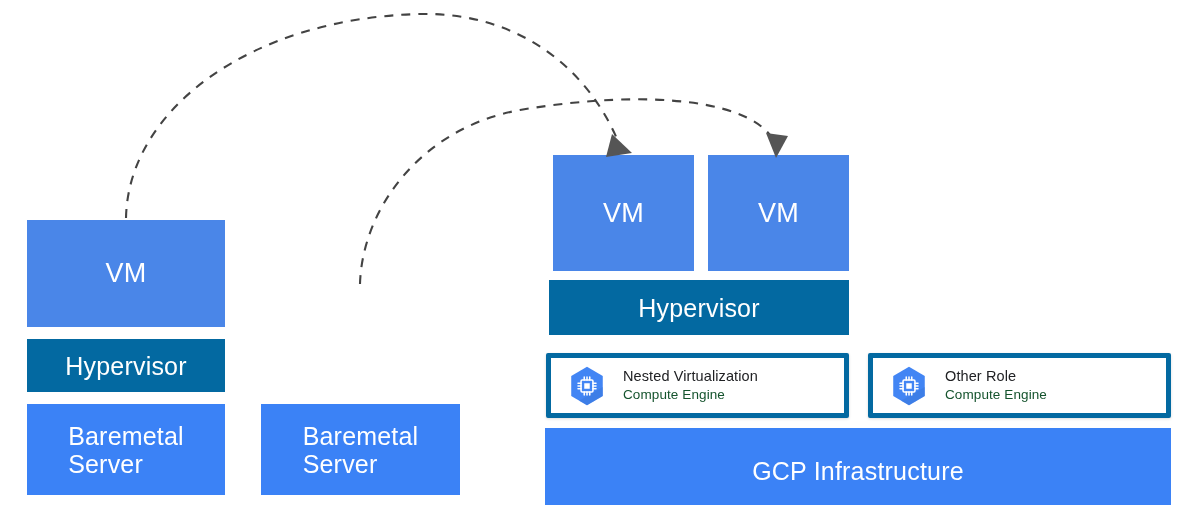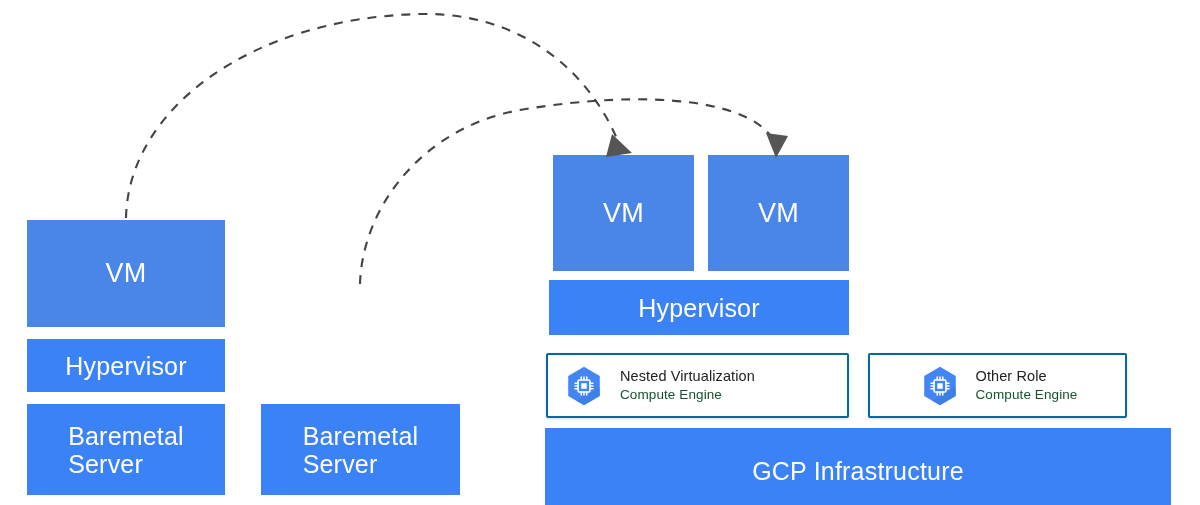--- a/index.html
+++ b/index.html
@@ -23,21 +23,21 @@
     box-sizing: border-box;
     display: flex;
     align-items: center;
     justify-content: center;
     color: #ffffff;
     line-height: 1.12;
     letter-spacing: 0.2px;
     white-space: pre-line;
   }
   .blue   { background: #4a86e8; }
-  .green  { background: #3b82f6; }
+  .green  { background: #0369a1; }
   .orange { background: #3b82f6; }
 
   
   #vm-left      { left: 27px;  top: 220px; width: 198px; height: 107px; font-size: 27px; }
   #hyp-left     { left: 27px;  top: 339px; width: 198px; height: 53px;  font-size: 25px; }
   #bare-left    { left: 27px;  top: 404px; width: 198px; height: 91px;  font-size: 25px; }
 
   
   #os-mid       { left: 261px; top: 286px; width: 199px; height: 106px; font-size: 27px; }
   #bare-mid     { left: 261px; top: 404px; width: 199px; height: 91px;  font-size: 25px; }
@@ -46,31 +46,31 @@
   #vm-r1        { left: 553px; top: 155px; width: 141px; height: 116px; font-size: 27px; }
   #vm-r2        { left: 708px; top: 155px; width: 141px; height: 116px; font-size: 27px; }
   #hyp-right    { left: 549px; top: 280px; width: 300px; height: 55px;  font-size: 25px; }
   #gcp-infra    { left: 545px; top: 428px; width: 626px; height: 85px;  font-size: 25px; }
 
   
   .card {
     position: absolute;
     box-sizing: border-box;
     background: #ffffff;
-    border: 2px solid #0369a1;
+    border: 5px solid #0369a1;
     border-radius: 2px;
     box-shadow: 0 1px 3px rgba(0,0,0,0.14);
     display: flex;
     align-items: center;
     padding: 16px 14px;
     top: 353px;
     height: 65px;
   }
   #card-nested { left: 546px;  width: 303px; }
-  #card-other  { left: 868px;  width: 259px; justify-content: center; }
+  #card-other  { left: 868px;  width: 303px; }
 
   .card-icon {
     flex: 0 0 auto;
     width: 44px;
     height: 44px;
     margin-right: 14px;
     display: block;
   }
   .card-text { display: flex; flex-direction: column; justify-content: center; }
   .card-title {

